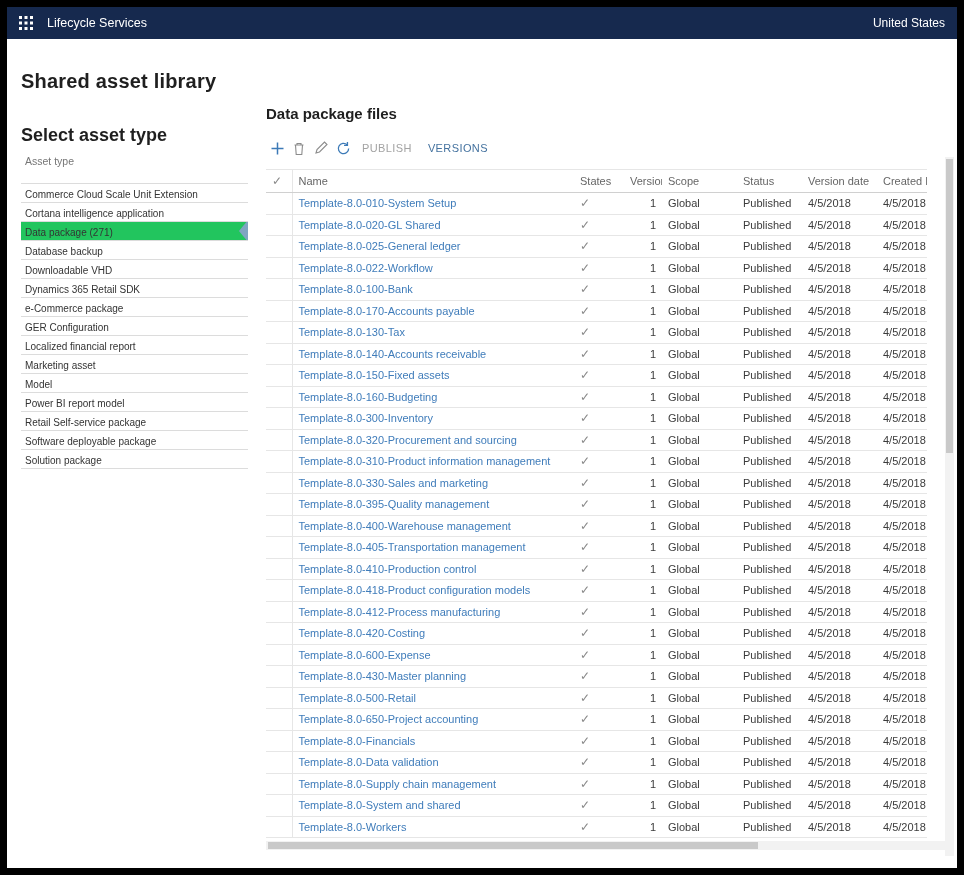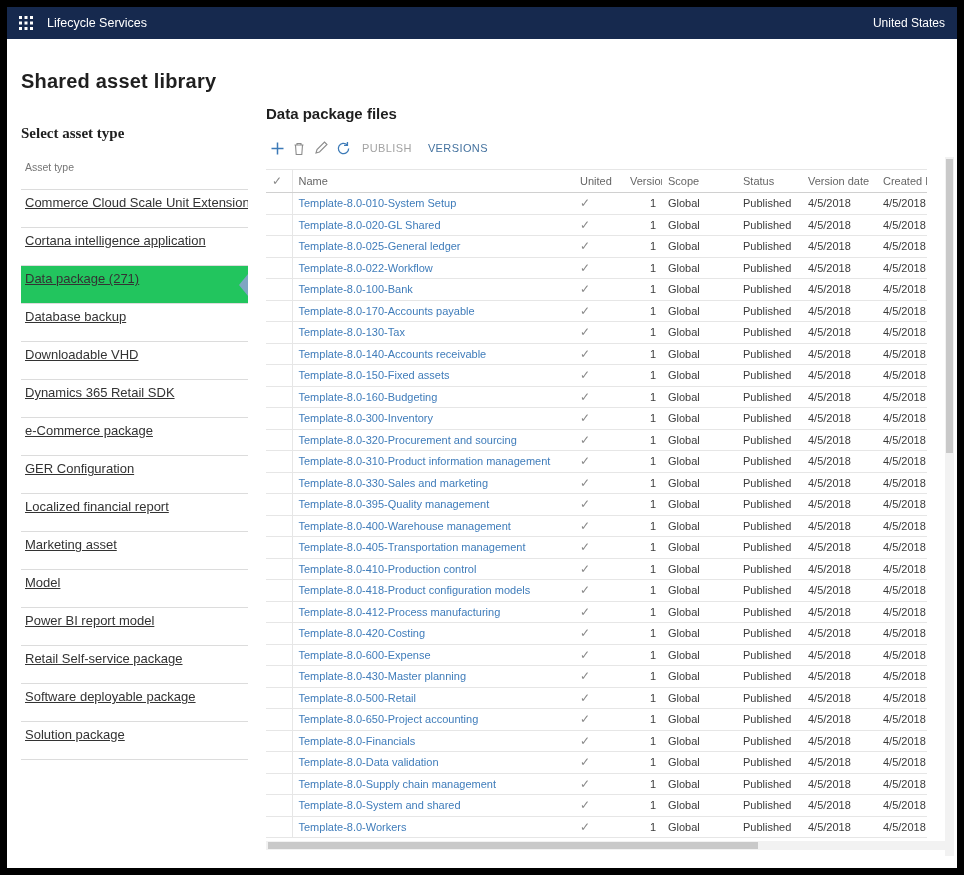--- a/index.html
+++ b/index.html
@@ -37,36 +37,35 @@
     font-weight: 600;
     color: #1f1f1f;
     letter-spacing: .2px;
   }
 
   
   .content { display: flex; margin: 12px 0 0 14px; }
 
   
   .sidebar { width: 227px; flex: none; padding-top: 20px; }
-  .sidebar-heading { font-size: 15px; font-weight: bold; color: #1f1f1f; margin-bottom: 14px; font-family: Liberation Serif, serif; }
+  .sidebar-heading { font-size: 18px; font-weight: bold; color: #1f1f1f; margin-bottom: 4px; }
   .side-col-header {
     font-size: 10.5px; color: #767676;
     padding: 5px 4px 16px;
     border-bottom: 1px solid #dcdcdc;
   }
   .side-item {
     position: relative;
-    font-size: 13px;
+    font-size: 10px;
     color: #333;
-    padding: 5px 10px 17px 4px;
+    padding: 5px 10px 2px 4px;
     border-bottom: 1px solid #dcdcdc;
     cursor: pointer;
     white-space: nowrap;
     overflow: hidden;
-    text-decoration: underline;
   }
   .side-item.selected { background: #22c55e; }
   .side-item .notch {
     position: absolute; right: 0; top: 50%;
     margin-top: -11px;
     width: 0; height: 0;
     border-top: 11px solid transparent;
     border-bottom: 11px solid transparent;
     border-right: 9px solid #7fa5c2;
   }
@@ -221,21 +220,21 @@
             <col style="width:38px">
           <col style="width:75px">
             <col style="width:65px">
             <col style="width:75px">
             <col style="width:50px">
         </colgroup>
         <thead>
           <tr>
             <th class="col-sel"><span class="check">✓</span></th>
             <th class="col-name">Name</th>
-            <th class="col-valid">United</th>
+            <th class="col-valid">States</th>
             <th class="col-ver">Version</th>
             <th class="col-scope">Scope</th>
             <th class="col-status">Status</th>
             <th class="col-mod">Version date</th>
             <th class="col-created">Created D</th>
           </tr>
         </thead>
         <tbody>
             <tr>
               <td class="col-sel"></td>

